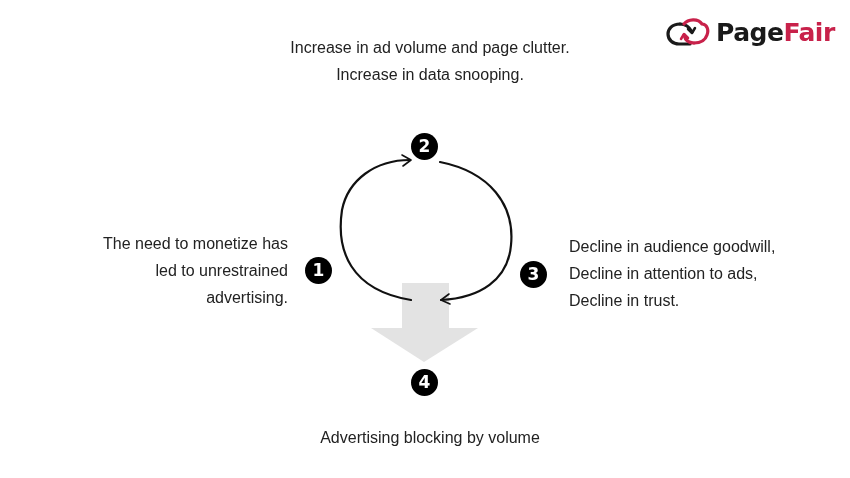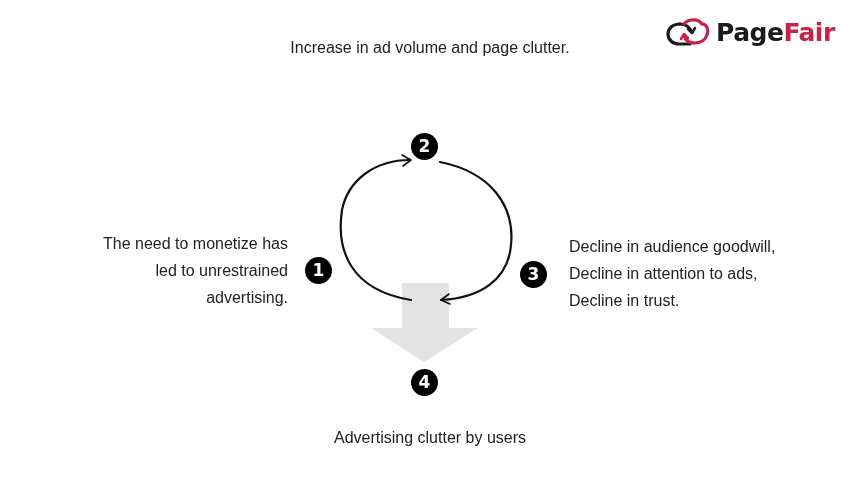--- a/index.html
+++ b/index.html
@@ -105,34 +105,35 @@
     <path d="M 28,25 C 22,25 19,21 18,17" fill="none" stroke="#c8214a" stroke-width="3.2" stroke-linecap="round"></path>
     <path d="M 15,21 L 18,16 L 22,20" fill="none" stroke="#c8214a" stroke-width="2.5" stroke-linecap="round" stroke-linejoin="round"></path>
   </svg>
   <div class="logo-text">
     <span class="page">Page</span><span class="fair">Fair</span>
   </div>
 </div>
 
 <div class="text-block text-top">
   <span class="line">Increase in ad volume and page clutter.</span>
+  <span class="line">Increase in data snooping.</span>
 </div>
 
 <div class="text-block text-left">
   <span class="line">The need to monetize has</span>
   <span class="line">led to unrestrained</span>
   <span class="line">advertising.</span>
 </div>
 
 <div class="text-block text-right">
   <span class="line">Decline in audience goodwill,</span>
   <span class="line">Decline in attention to ads,</span>
   <span class="line">Decline in trust.</span>
 </div>
 
 <div class="text-block text-bottom">
-  <span class="line">Advertising clutter by users</span>
+  <span class="line">Advertising blocking by volume</span>
 </div>
 
 <div class="badge" style="left:305px; top:257px;">1</div>
 <div class="badge" style="left:411px; top:133px;">2</div>
 <div class="badge" style="left:520px; top:261px;">3</div>
 <div class="badge" style="left:411px; top:369px;">4</div>
 
 </body></html>

